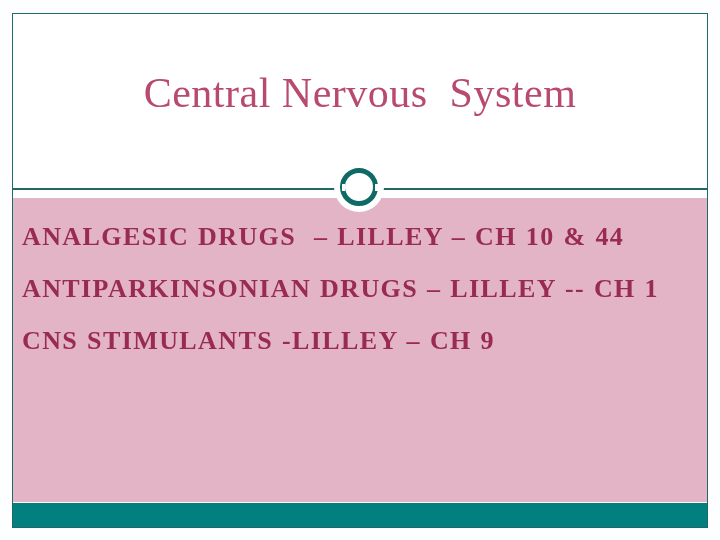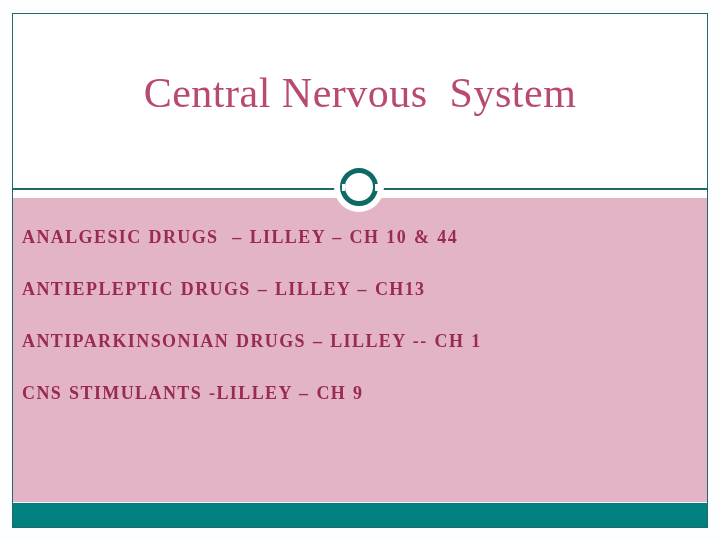--- a/index.html
+++ b/index.html
@@ -77,21 +77,21 @@
     position: absolute;
     left: 0; right: 0;
     top: 184px; height: 304px;
     background: var(--panel-pink);
     padding-top: 13px;
   }
   .bullet-line {
     height: 52px;
     line-height: 52px;
     padding-left: 9px;
-    font-size: 18px;
+    font-size: 26px;
     font-weight: bold;
     letter-spacing: 1.4px;
     word-spacing: 1px;
     color: var(--body-text);
     white-space: pre;
   }
 
   .bottom-bar {
     position: absolute;
     left: 0; right: 0; bottom: 0;
@@ -108,20 +108,19 @@
     <div class="slide-title">Central Nervous  System</div>
 
     <div class="divider-line"></div>
     <div class="ring-halo"></div>
     <div class="ring"></div>
     <div class="ring-notch left"></div>
     <div class="ring-notch right"></div>
 
     <div class="content-panel">
       <div class="bullet-line">ANALGESIC DRUGS  – LILLEY – CH 10 &amp; 44</div>
-      <div class="bullet-line">ANTIEPLEPTIC DRUGS – LILLEY – CH13</div>
       <div class="bullet-line">ANTIPARKINSONIAN DRUGS – LILLEY -- CH 1</div>
       <div class="bullet-line">CNS STIMULANTS -LILLEY – CH 9</div>
     </div>
 
     <div class="bottom-bar"></div>
   </div>
 </div>
 
 </body></html>

